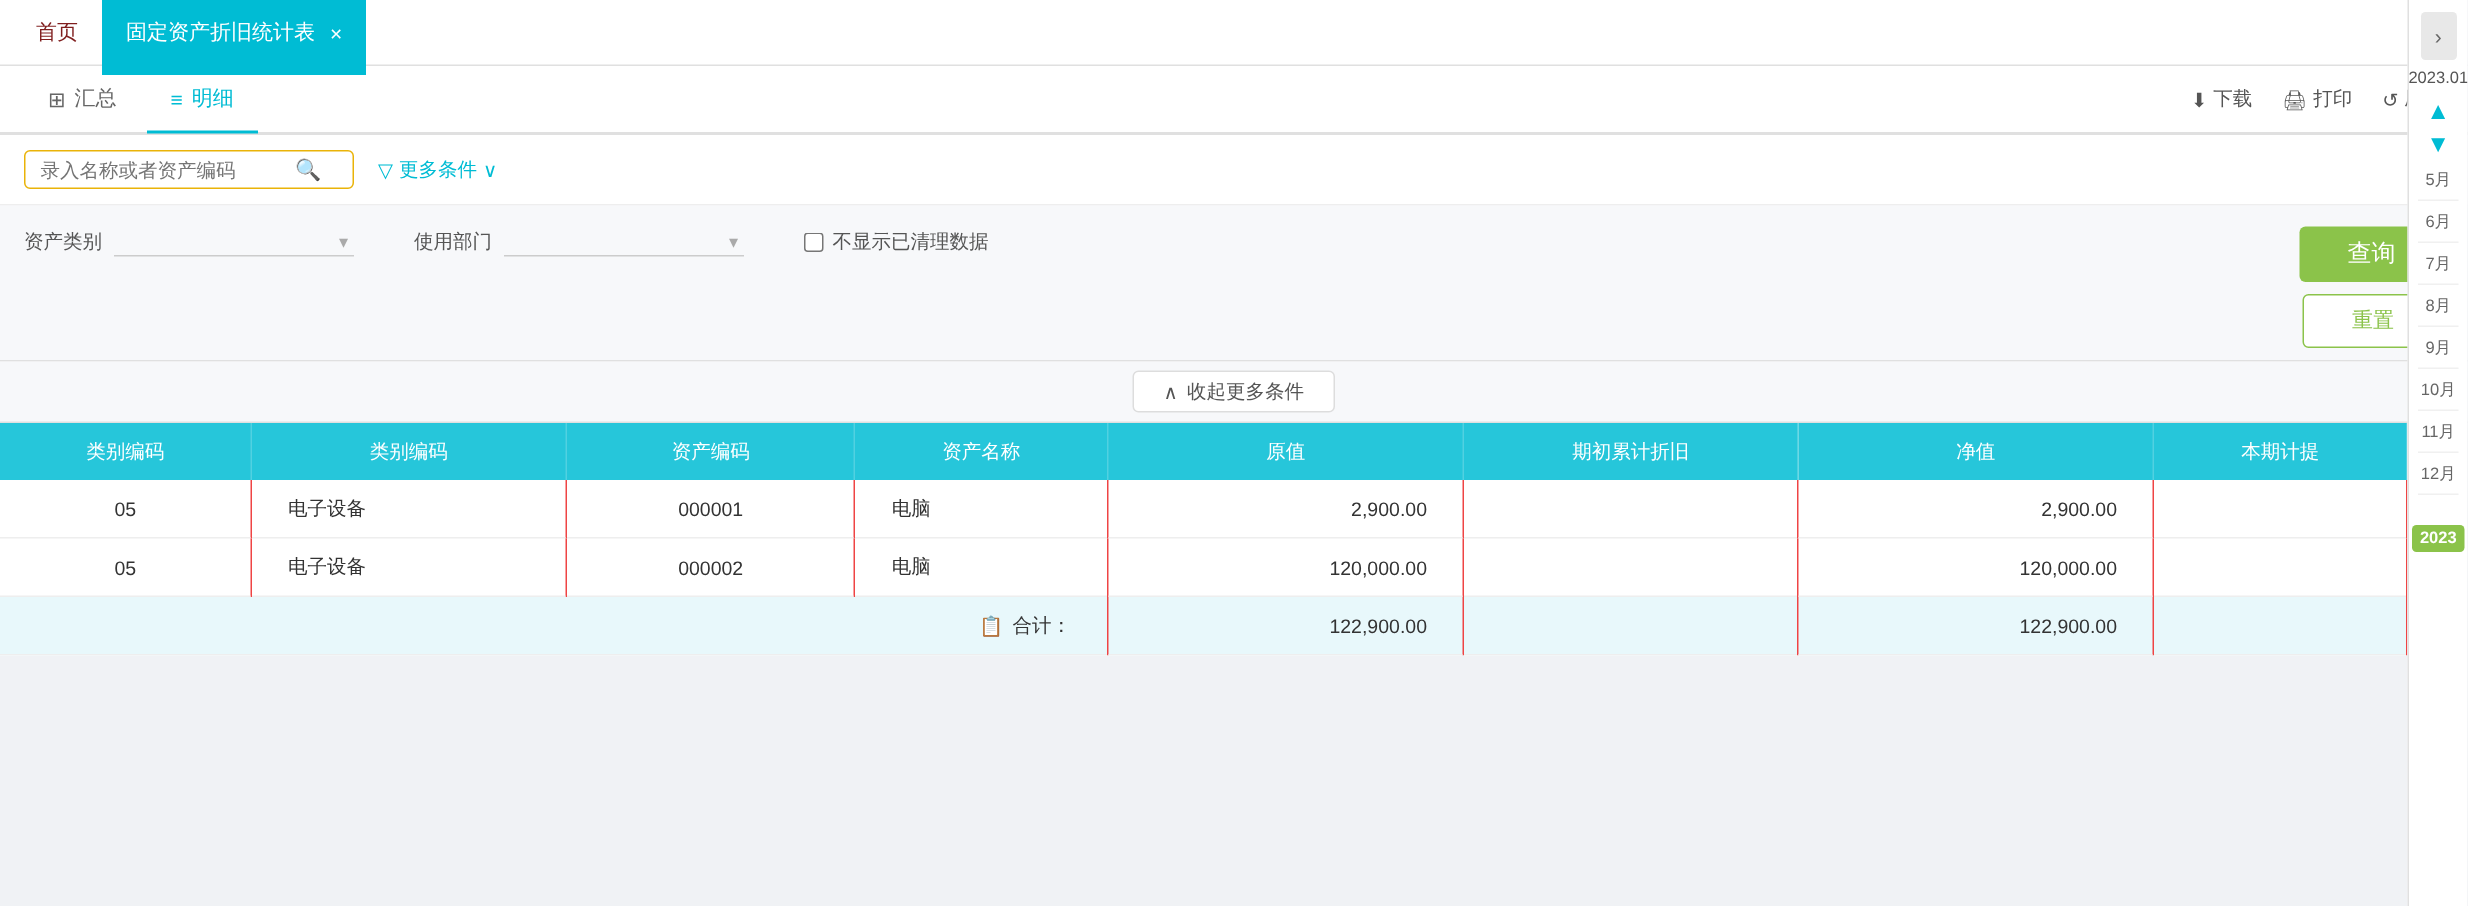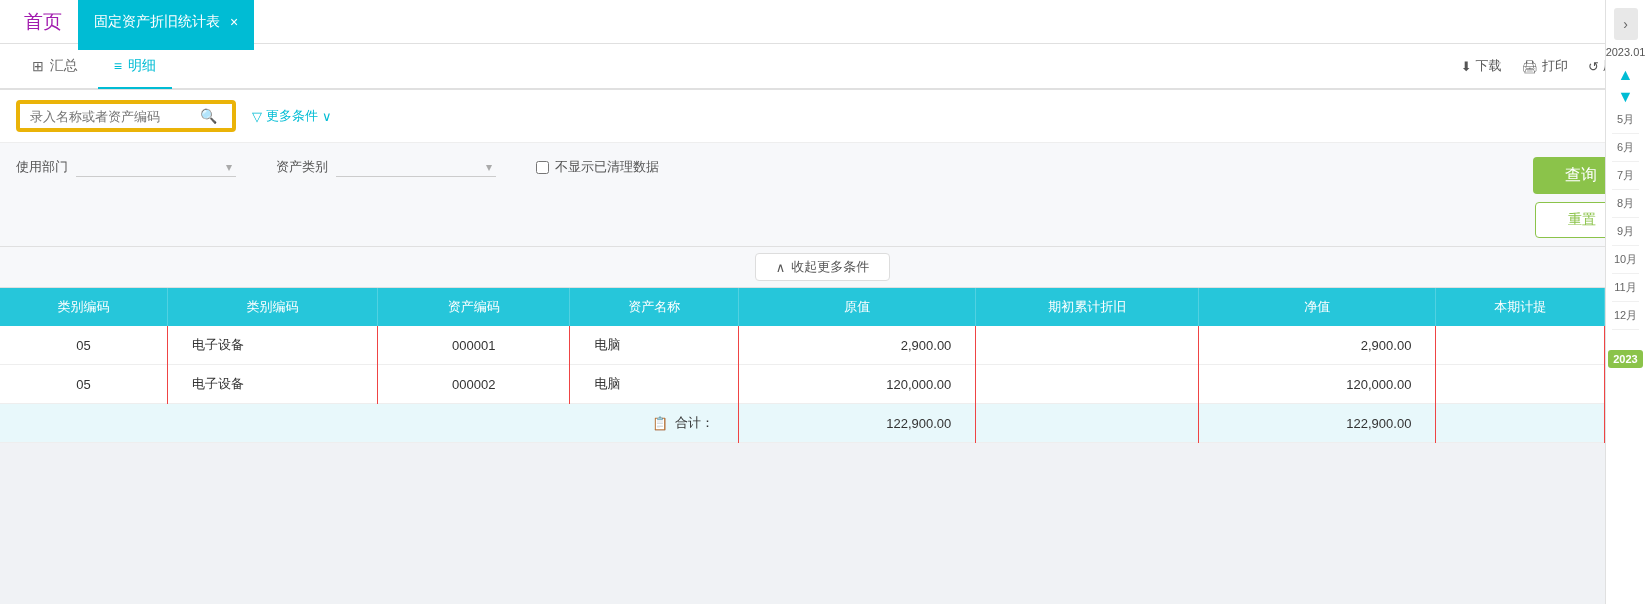--- a/index.html
+++ b/index.html
@@ -17,22 +17,22 @@
     .top-bar {
       display: flex;
       align-items: center;
       background: #fff;
       height: 44px;
       border-bottom: 1px solid #e0e0e0;
       padding: 0 16px;
       gap: 8px;
     }
     .top-bar .home-link {
-      color: #a21caf;
-      font-size: 19px;
+      color: #7f1d1d;
+      font-size: 14px;
       cursor: pointer;
       padding: 0 8px;
     }
     .tab-active {
       background: #00bcd4;
       color: #fff;
       border-radius: 3px 3px 0 0;
       padding: 10px 16px;
       font-size: 14px;
       display: flex;
@@ -106,21 +106,21 @@
       background: #fff;
       padding: 10px 16px;
       display: flex;
       align-items: center;
       gap: 16px;
       border-bottom: 1px solid #eee;
     }
     .search-input-wrap {
       display: flex;
       align-items: center;
-      border: 4px solid #eab308;
+      border: 1px solid #eab308;
       border-radius: 4px;
       padding: 4px 10px;
       width: 220px;
       background: #fff;
     }
     .search-input-wrap input {
       border: none;
       outline: none;
       font-size: 13px;
       color: #999;
@@ -402,29 +402,29 @@
     <span style="color:#00bcd4;">▽</span>
     <span>更多条件</span>
     <span>∨</span>
   </div>
 </div>
 
 <div class="filter-area">
   <div style="display:flex; align-items:flex-start; gap:40px;">
     <div class="filter-row" style="flex:1; margin-bottom:0;">
       <div class="filter-item">
-        <label>使用部门</label>
+        <label>资产类别</label>
         <div class="select-wrap">
           <select class="filter-select">
             <option value=""></option>
           </select>
         </div>
       </div>
       <div class="filter-item">
-        <label>资产类别</label>
+        <label>使用部门</label>
         <div class="select-wrap">
           <select class="filter-select">
             <option value=""></option>
           </select>
         </div>
       </div>
       <div class="checkbox-item">
         <input type="checkbox" style="">
         <label>不显示已清理数据</label>
       </div>

